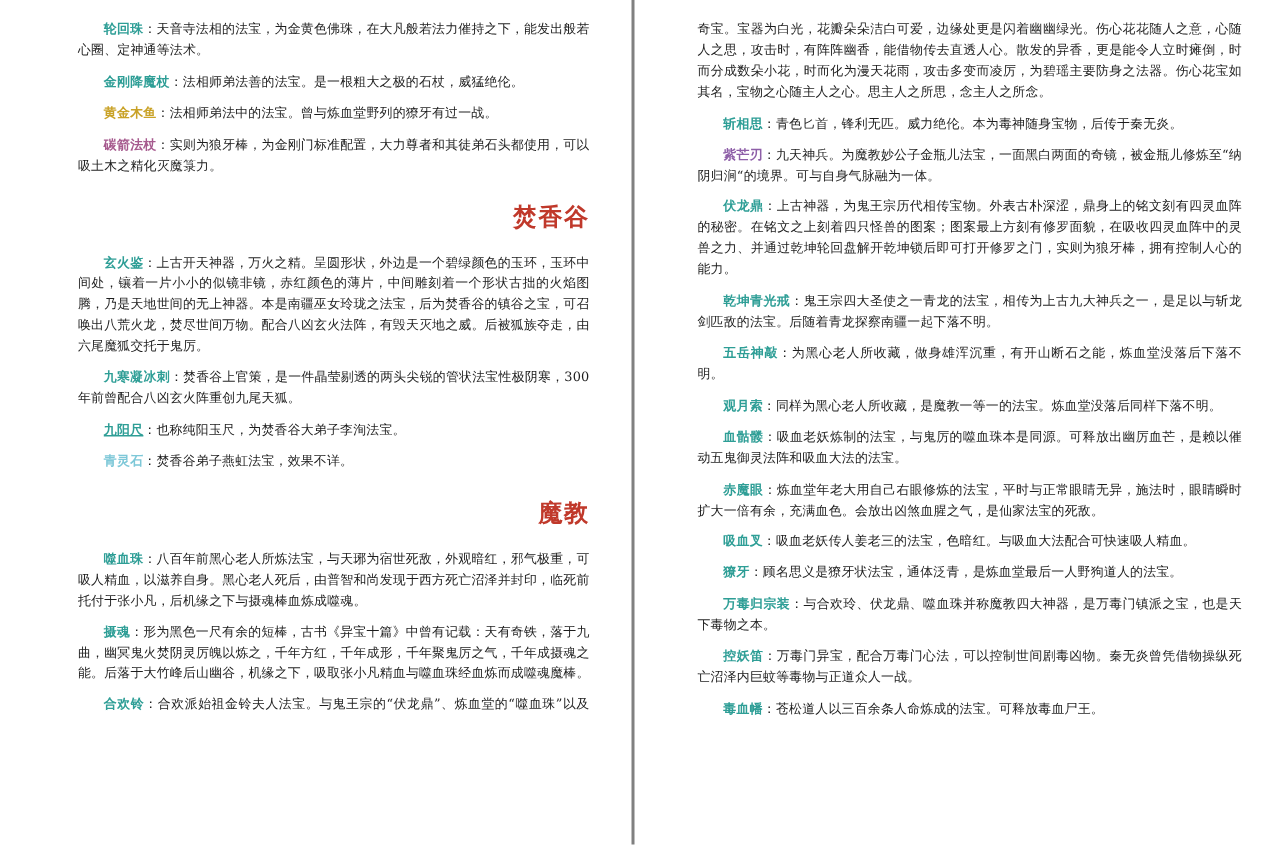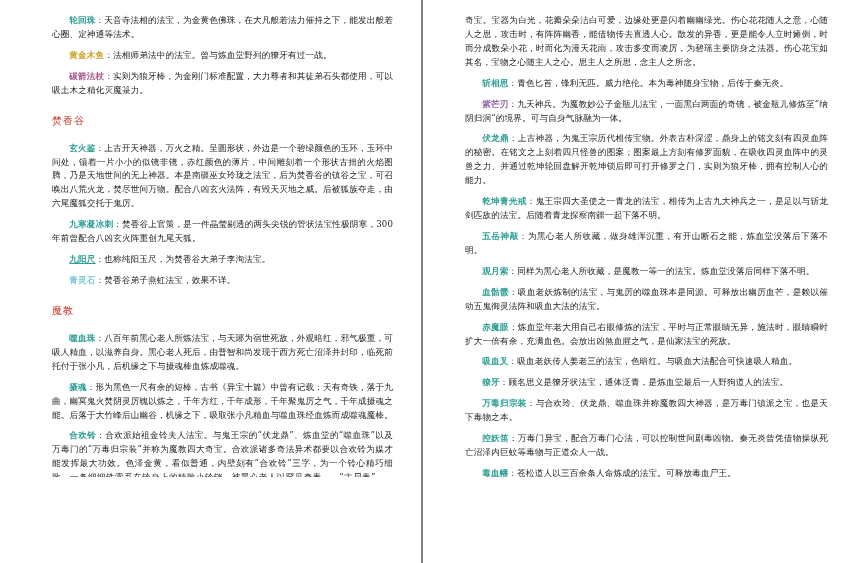--- a/index.html
+++ b/index.html
@@ -59,34 +59,35 @@
     text-indent: 0;
   }
 
   .term {
     font-weight: bold;
     letter-spacing: 0.2px;
   }
 
   h2.section {
     margin: 16px 0 14px 0;
-    text-align: left;
-    font-size: 10px;
-    font-weight: normal;
+    text-align: right;
+    font-size: 16px;
+    font-weight: bold;
     letter-spacing: 1px;
     color: #c0392b;
   }
 </style>
 </head>
 <body>
 
 <div class="page">
 
   <div class="column left" id="left-col">
       <p class="entry"><span class="term" style="color: rgb(46, 158, 150);">轮回珠</span><span>：天音寺法相的法宝，为金黄色佛珠，在大凡般若法力催持之下，能发出般若心圈、定神通等法术。</span></p>
+      <p class="entry"><span class="term" style="color: rgb(46, 158, 150);">金刚降魔杖</span><span>：法相师弟法善的法宝。是一根粗大之极的石杖，威猛绝伦。</span></p>
       <p class="entry"><span class="term" style="color: rgb(201, 162, 39);">黄金木鱼</span><span>：法相师弟法中的法宝。曾与炼血堂野列的獠牙有过一战。</span></p>
       <p class="entry"><span class="term" style="color: rgb(166, 90, 142);">碳箭法杖</span><span>：实则为狼牙棒，为金刚门标准配置，大力尊者和其徒弟石头都使用，可以吸土木之精化灭魔箓力。</span></p>
       <h2 class="section" style="color: rgb(192, 57, 43);">焚香谷</h2>
       <p class="entry"><span class="term" style="color: rgb(46, 158, 150);">玄火鉴</span><span>：上古开天神器，万火之精。呈圆形状，外边是一个碧绿颜色的玉环，玉环中间处，镶着一片小小的似镜非镜，赤红颜色的薄片，中间雕刻着一个形状古拙的火焰图腾，乃是天地世间的无上神器。本是南疆巫女玲珑之法宝，后为焚香谷的镇谷之宝，可召唤出八荒火龙，焚尽世间万物。配合八凶玄火法阵，有毁天灭地之威。后被狐族夺走，由六尾魔狐交托于鬼厉。</span></p>
       <p class="entry"><span class="term" style="color: rgb(46, 158, 150);">九寒凝冰刺</span><span>：焚香谷上官策，是一件晶莹剔透的两头尖锐的管状法宝性极阴寒，300年前曾配合八凶玄火阵重创九尾天狐。</span></p>
       <p class="entry"><span class="term" style="color: rgb(46, 158, 150); text-decoration: underline;">九阳尺</span><span>：也称纯阳玉尺，为焚香谷大弟子李洵法宝。</span></p>
       <p class="entry"><span class="term" style="color: rgb(126, 200, 216);">青灵石</span><span>：焚香谷弟子燕虹法宝，效果不详。</span></p>
       <h2 class="section" style="color: rgb(192, 57, 43);">魔教</h2>
       <p class="entry"><span class="term" style="color: rgb(46, 158, 150);">噬血珠</span><span>：八百年前黑心老人所炼法宝，与天琊为宿世死敌，外观暗红，邪气极重，可吸人精血，以滋养自身。黑心老人死后，由普智和尚发现于西方死亡沼泽并封印，临死前托付于张小凡，后机缘之下与摄魂棒血炼成噬魂。</span></p>
       <p class="entry"><span class="term" style="color: rgb(46, 158, 150);">摄魂</span><span>：形为黑色一尺有余的短棒，古书《异宝十篇》中曾有记载：天有奇铁，落于九曲，幽冥鬼火焚阴灵厉魄以炼之，千年方红，千年成形，千年聚鬼厉之气，千年成摄魂之能。后落于大竹峰后山幽谷，机缘之下，吸取张小凡精血与噬血珠经血炼而成噬魂魔棒。</span></p>

